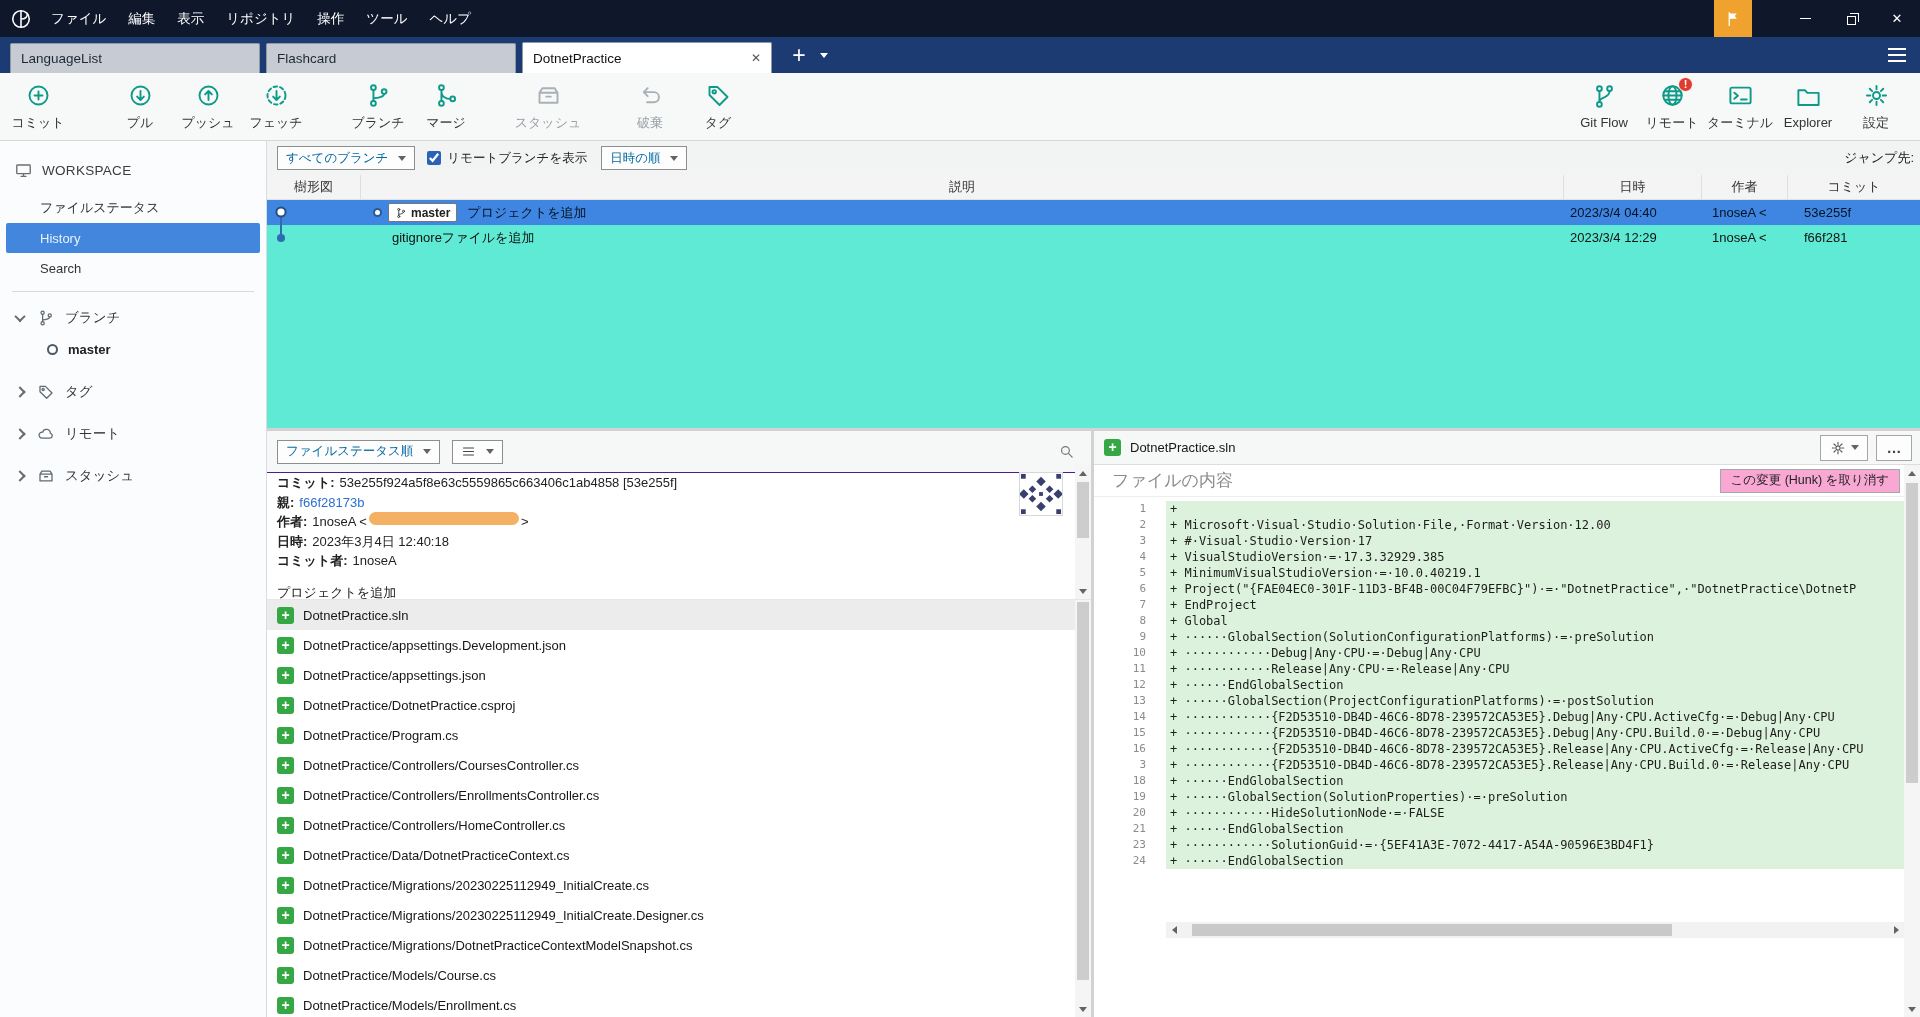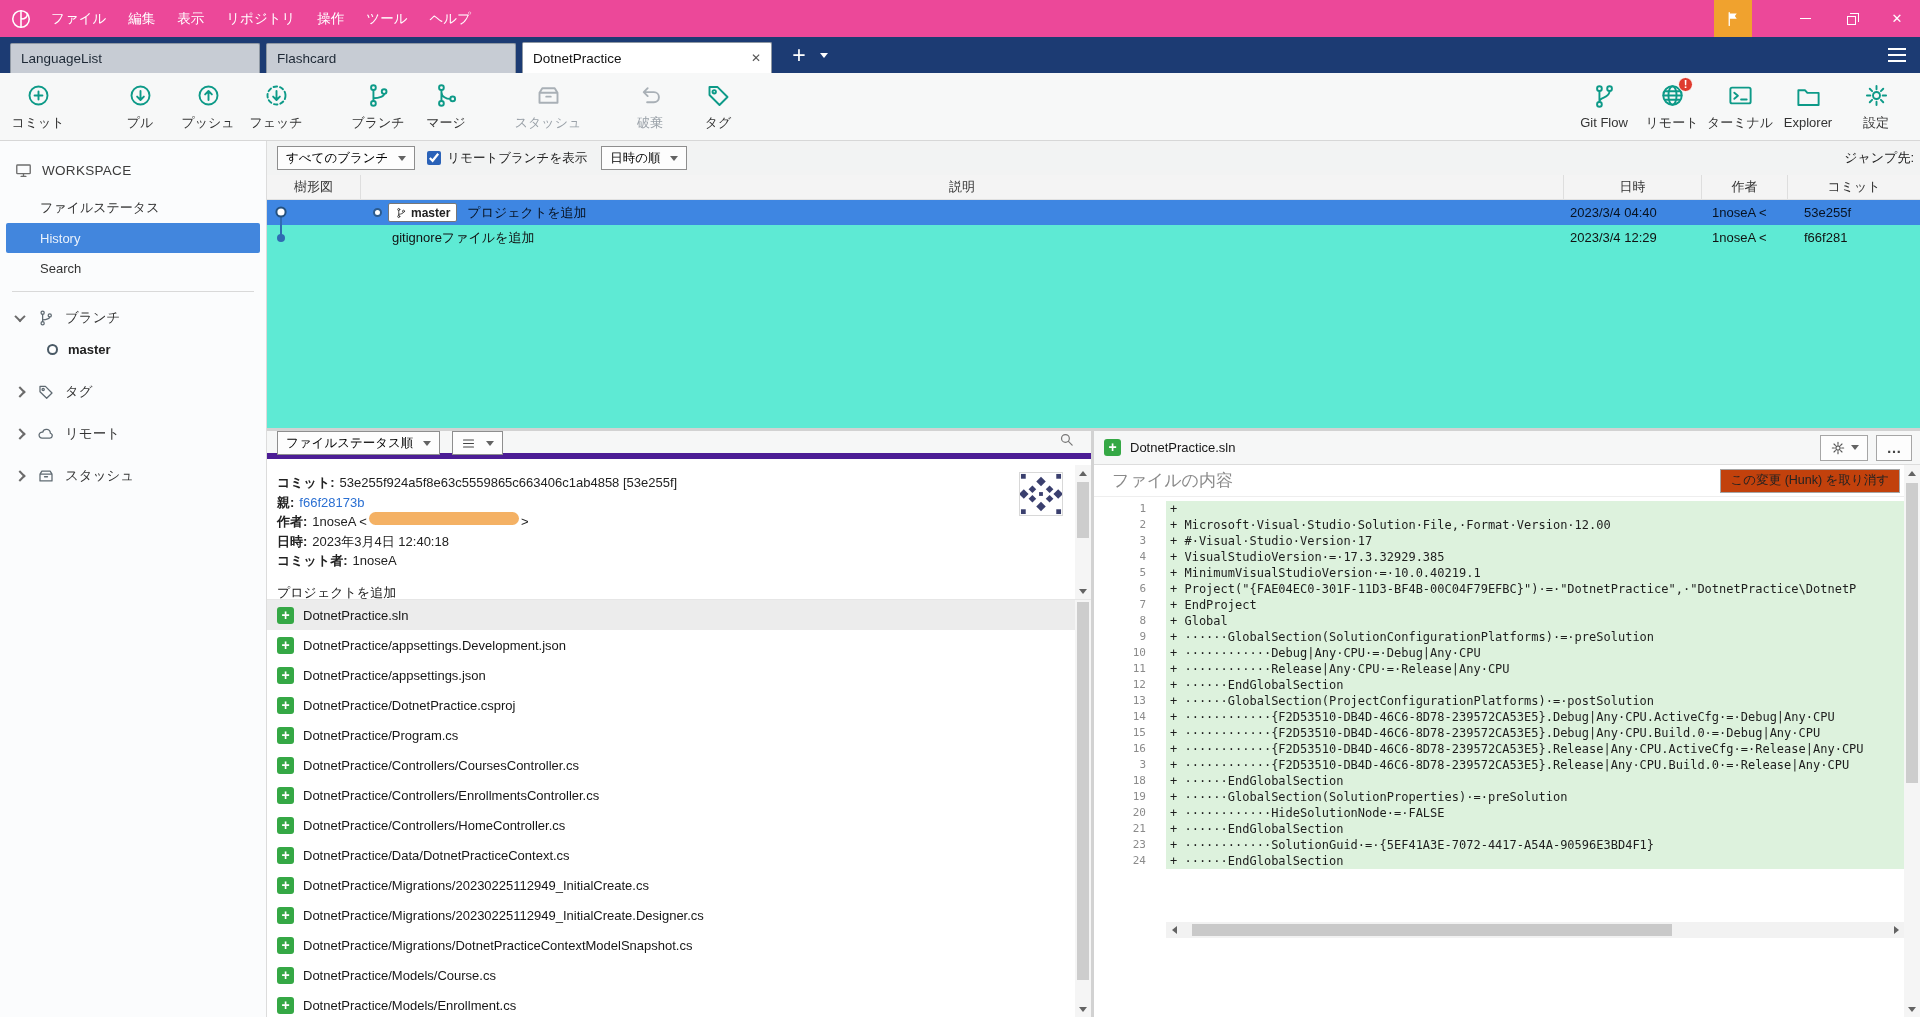--- a/index.html
+++ b/index.html
@@ -1,21 +1,21 @@
 <!DOCTYPE html>
 <html><head>
 <meta charset="utf-8">
 <style>
 *{box-sizing:border-box;margin:0;padding:0}
 html,body{width:1920px;height:1017px;overflow:hidden}
 body{font-family:"Liberation Sans","DejaVu Sans",sans-serif;font-size:13px;color:#222;background:#fff;position:relative}
 [data-icon] svg{width:100%;height:100%;fill:none;stroke:currentColor;stroke-width:1.7;stroke-linecap:round;stroke-linejoin:round;display:block}
 
 
-#titlebar{position:absolute;left:0;top:0;width:1920px;height:37px;background:#ec4899;display:flex;align-items:center;color:#fff}
+#titlebar{position:absolute;left:0;top:0;width:1920px;height:37px;background:#0f172a;display:flex;align-items:center;color:#fff}
 .app-logo{width:22px;height:22px;margin:0 8px 0 10px;display:block;color:#fff}
 #menus{display:flex;height:100%}
 .menu-item{display:flex;align-items:center;padding:0 11px;font-size:13.5px;cursor:default}
 .titlebar-right{margin-left:auto;display:flex;align-items:center;height:100%}
 .flag-btn{width:38px;height:37px;background:#f0a22e;border:none;color:#fff;display:flex;align-items:center;justify-content:center;margin-right:30px}
 .flag-btn .fi{width:18px;height:18px;display:block}
 .win-btn{width:46px;height:37px;display:flex;align-items:center;justify-content:center;color:#fff}
 .glyph-min{width:11px;height:1px;background:#fff;display:block}
 .glyph-restore{width:9px;height:9px;border:1px solid #fff;position:relative;display:block;margin-top:3px}
 .glyph-restore::before{content:"";position:absolute;left:2px;top:-4px;width:8px;height:8px;border:1px solid #fff;border-left:none;border-bottom:none}
@@ -58,21 +58,21 @@
 .sb-section .sicon{width:18px;height:18px;color:#5f6a72;margin-right:10px}
 .mt10{margin-top:10px}.mt12{margin-top:12px}
 .chev{width:8px;height:8px;border-right:2px solid #6b6b6b;border-bottom:2px solid #6b6b6b;margin-right:13px;flex:none}
 .chev.down{transform:rotate(45deg) translate(-1px,-1px)}
 .chev.right{transform:rotate(-45deg)}
 .sb-child{height:30px;display:flex;align-items:center;padding-left:47px;font-weight:bold;color:#222;font-size:13px}
 .cur-circle{width:11px;height:11px;border:2px solid #4a5a66;border-radius:50%;background:#fff;margin-right:10px;flex:none}
 
 
 #filterbar{position:absolute;left:267px;top:141px;width:1653px;height:34px;background:#f2f3f3;display:flex;align-items:center;padding-left:10px}
-.combo{height:24px;background:#fdfdfd;border:1px solid #8e8e8e;display:flex;align-items:center;padding:0 8px;font-size:12.5px;color:#000000;margin-right:12px;white-space:nowrap}
+.combo{height:24px;background:#fdfdfd;border:1px solid #8e8e8e;display:flex;align-items:center;padding:0 8px;font-size:12.5px;color:#0369a1;margin-right:12px;white-space:nowrap}
 .combo .tri{margin-left:10px}
 .chk{display:flex;align-items:center;font-size:12.5px;color:#222;margin-right:14px}
 .chk input{width:14px;height:14px;margin:0 6px 0 0;accent-color:#2a62b8}
 .jump{margin-left:auto;padding-right:6px;font-size:13px;color:#222;white-space:nowrap}
 
 
 #history{position:absolute;left:267px;top:175px;width:1653px;height:253px;background:#5eead4}
 .h-header{display:flex;height:25px;background:#f4f4f4;border-bottom:1px solid #e1e1e1;font-size:13px;color:#333}
 .h-col{display:flex;align-items:center;justify-content:center;border-right:1px solid #dedede;height:100%}
 .col-graph{width:94px;flex:none}
@@ -92,21 +92,21 @@
 .chip{display:inline-flex;align-items:center;background:#fff;border:1px solid #777;border-radius:2px;height:19px;padding:0 6px;margin-right:10px;font-size:12px;font-weight:bold;color:#222}
 .chip-icon{width:12px;height:12px;margin-right:4px;display:block;color:#333}
 .graph-svg{position:absolute;left:0;top:25px;pointer-events:none}
 
 
 #hsplit{position:absolute;left:267px;top:428px;width:1653px;height:3px;background:#d2d2d2}
 #vsplit{position:absolute;left:1091px;top:431px;width:3px;height:586px;background:#d2d2d2}
 
 
 #detailpanel{position:absolute;left:267px;top:431px;width:824px;height:586px;background:#fff}
-.dp-toolbar{height:28px;background:#f6f7f7;border-bottom:6px solid #4c1d95;display:flex;align-items:flex-start;padding-left:10px;position:relative}
+.dp-toolbar{height:42px;background:#f6f7f7;border-bottom:1px solid #4c1d95;display:flex;align-items:center;padding-left:10px;position:relative}
 .view-combo .vicon{width:15px;height:15px;color:#444;display:block}
 .search-icon{position:absolute;right:16px;width:17px;height:17px;color:#777}
 .dp-details{position:absolute;left:0;top:34px;right:0;height:135px;border-bottom:1px solid #e6e6e6;padding:8px 0 0 10px;font-size:13px;color:#222;line-height:19.5px}
 .dline2{display:flex;white-space:nowrap}
 .dlbl{font-weight:bold;margin-right:5px}
 .dp-msg{margin-top:12px}
 .redact{display:inline-block;width:150px;height:13px;background:#f4b164;border-radius:7px;margin:0 2px;vertical-align:-2px}
 .link{color:#2a6fd2}
 .avatar{position:absolute;right:28px;top:7px;width:44px;height:44px;border:1px solid #d8d8d8;background:#fff}
 #filelist{position:absolute;left:0;top:169px;right:0;bottom:0;overflow:hidden}
@@ -119,21 +119,21 @@
 #diffpanel{position:absolute;left:1094px;top:431px;width:826px;height:586px;background:#fff}
 .df-header{height:34px;background:#f6f7f7;border-bottom:1px solid #ddd;display:flex;align-items:center;padding:0 8px 0 10px}
 .df-title{font-size:13px;color:#161616;margin-left:0}
 .df-header .add-badge{margin-right:9px}
 .df-actions{margin-left:auto;display:flex;align-items:center}
 .gear-btn{width:48px;height:26px;border:1px solid #a6a6a6;background:#fdfdfd;display:flex;align-items:center;justify-content:center;margin-right:8px}
 .gear-btn .gicon{width:16px;height:16px;color:#555;margin-right:5px;display:block}
 .more-btn{width:36px;height:26px;border:1px solid #a6a6a6;background:#fdfdfd;display:flex;align-items:center;justify-content:center;font-weight:bold;color:#444;font-size:15px}
 .df-subheader{height:32px;display:flex;align-items:center;padding:0 20px 0 18px;border-bottom:1px solid #eee}
 .df-sublabel{color:#8a8a8a;font-size:17px}
-.hunk-btn{margin-left:auto;height:24px;border:1px solid #a6a6a6;background:#c2410c;font-size:12.5px;color:#222;padding:0 10px;display:flex;align-items:center}
+.hunk-btn{margin-left:auto;height:24px;border:1px solid #a6a6a6;background:#f9a8d4;font-size:12.5px;color:#222;padding:0 10px;display:flex;align-items:center}
 .df-body{position:absolute;left:0;top:67px;right:16px;bottom:0;overflow:hidden}
 .dlines{position:absolute;left:0;top:3px;right:0}
 .dline{display:flex;height:16px;font-family:"DejaVu Sans Mono","Liberation Mono",monospace;font-size:12px;line-height:16px}
 .dnum{width:72px;text-align:right;padding-right:20px;color:#8b8b8b;font-size:11px;flex:none;background:#fff}
 .dcode{flex:1;background:#ddf2dd;white-space:pre;overflow:hidden;color:#1d1d1d;padding-left:4px}
 
 
 .tri{width:0;height:0;display:block}
 .tri.up{border-left:4px solid transparent;border-right:4px solid transparent;border-bottom:5px solid #636363}
 .tri.down{border-left:4px solid transparent;border-right:4px solid transparent;border-top:5px solid #636363}

